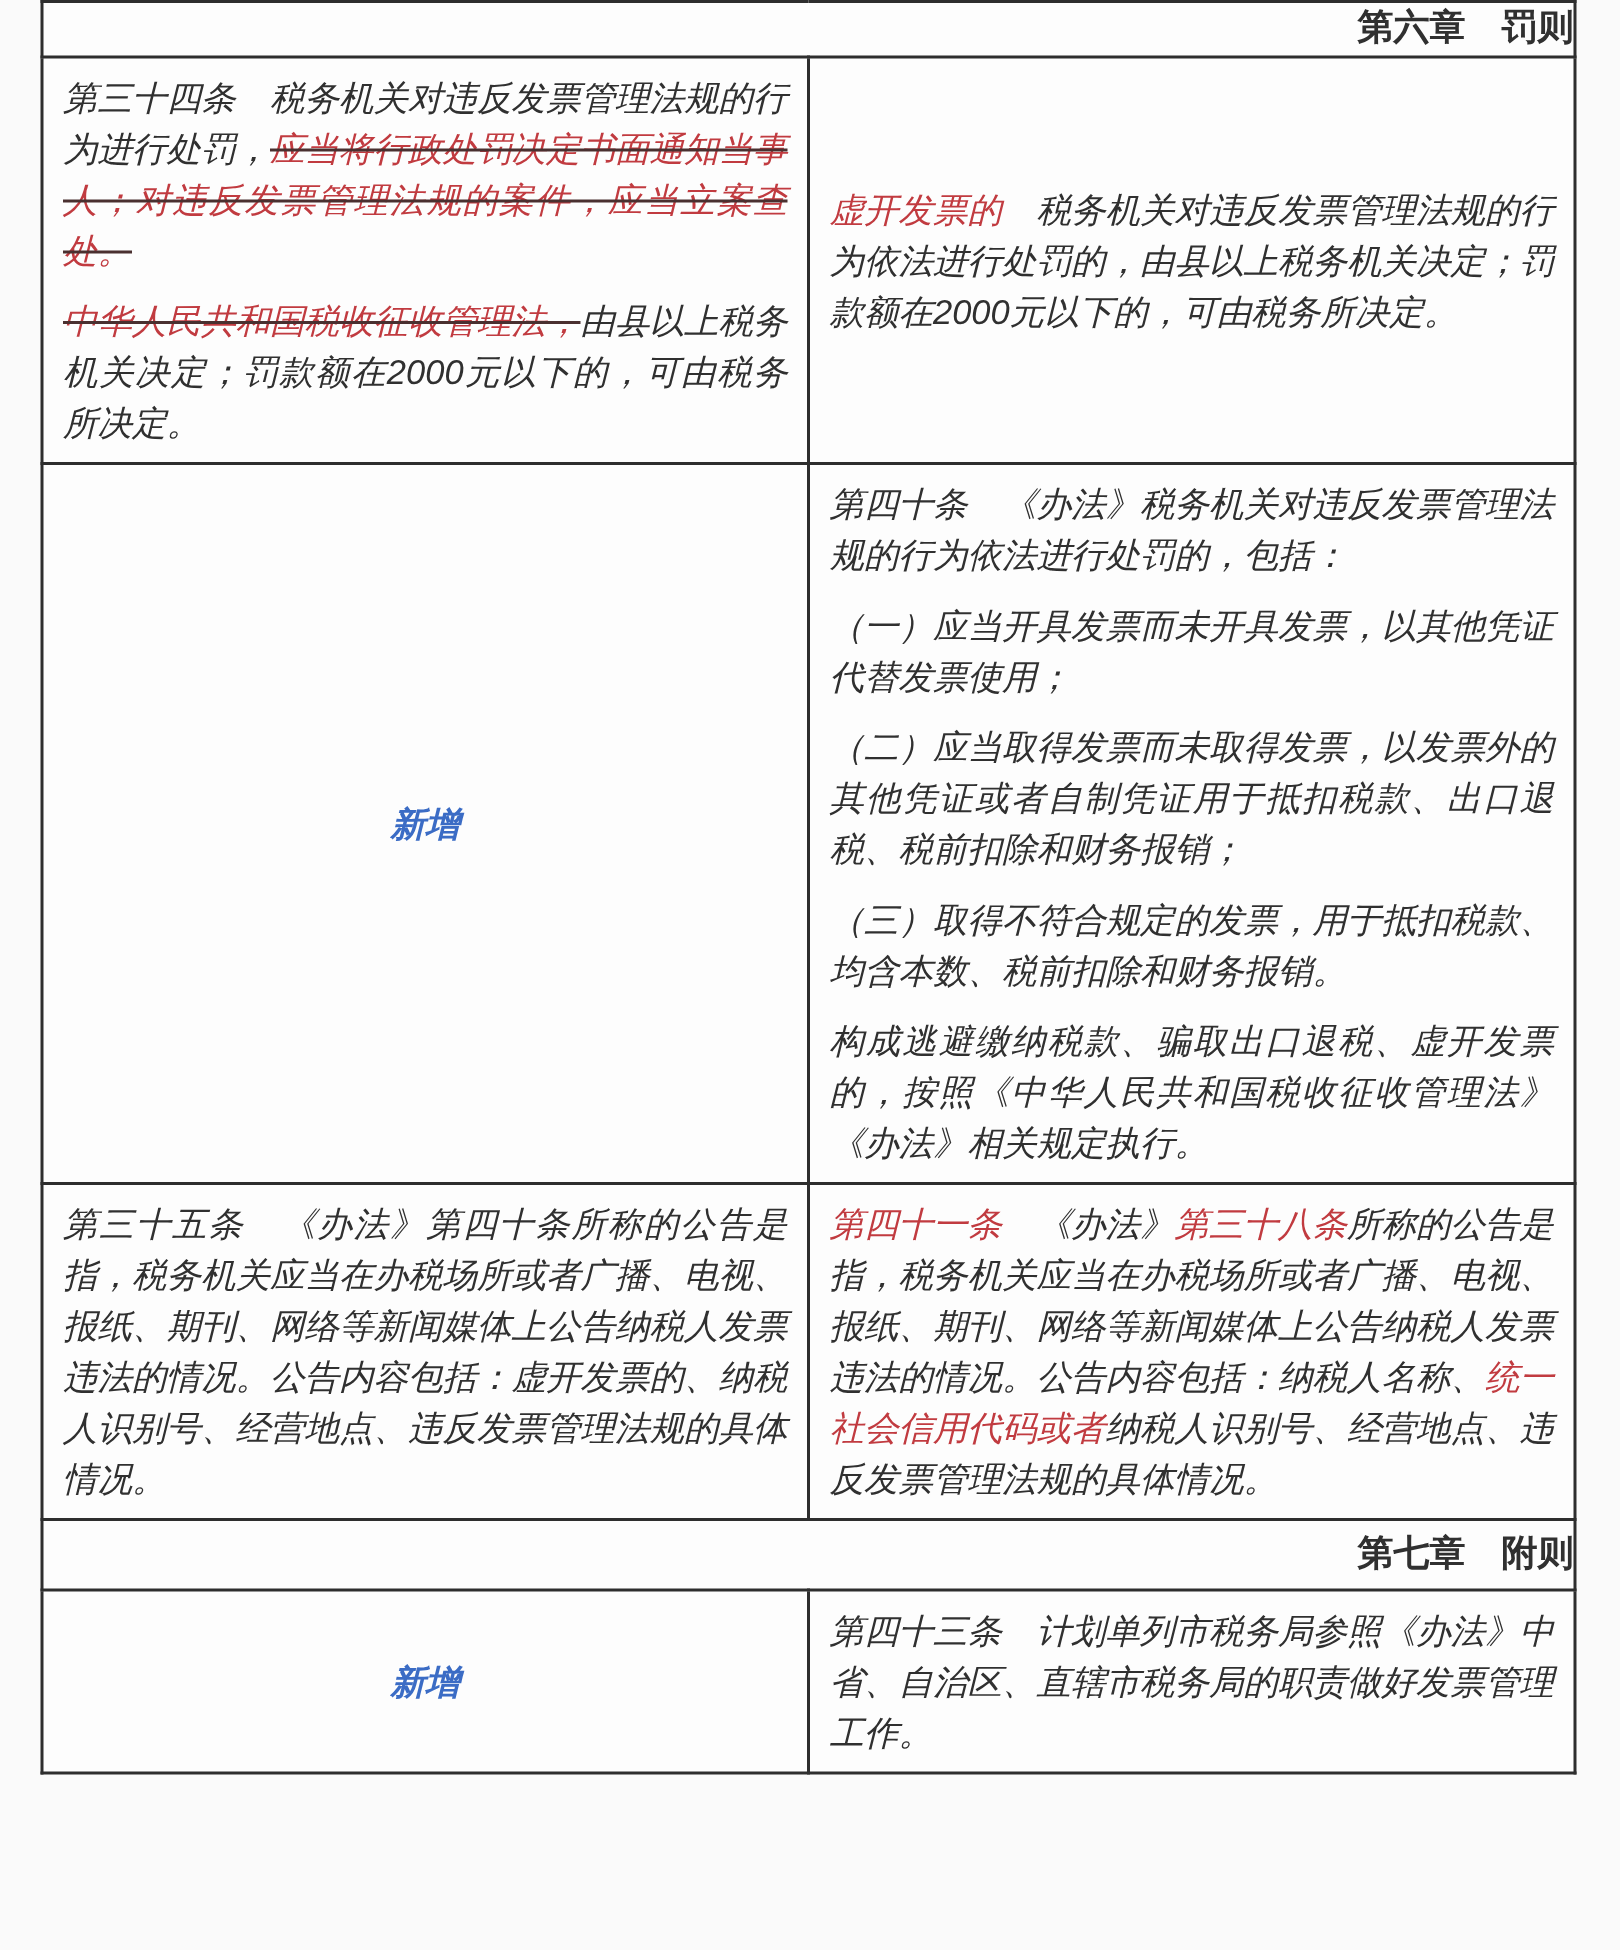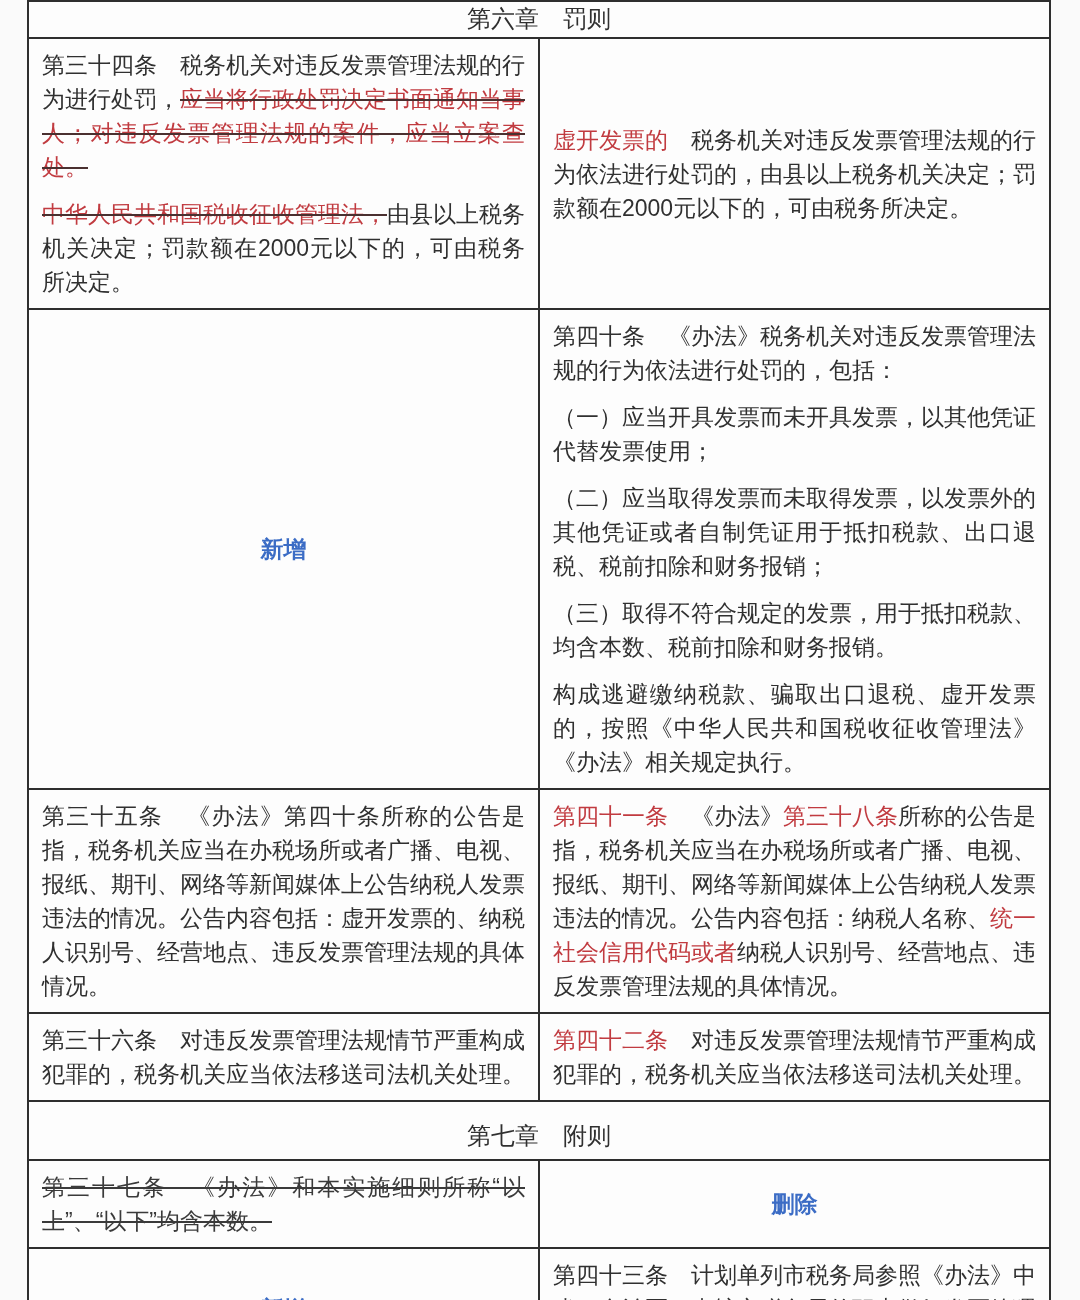--- a/index.html
+++ b/index.html
@@ -29,28 +29,28 @@
   td{
     border:2px solid var(--border);
     vertical-align:middle;
     padding:9px 13px;
     font-size:23px;
     line-height:34px;
     text-align:justify;
     word-break:break-all;
   }
   td.section-header{
-    font-weight:normal;
-    text-align:center;
+    font-weight:bold;
+    text-align:right;
     font-size:24px;
     line-height:28px;
     padding:3px 0 4px;
   }
-  tr[data-name="chapter-7-header"] td.section-header{padding:20px 0 9px;margin-top:27px;}
-  td p{margin:0 0 13px;}
+  tr[data-name="chapter-7-header"] td.section-header{padding:8px 0 9px;margin-top:27px;}
+  td p{margin:0 0 13px;font-style:italic;}
   td p:last-child{margin-bottom:0;}
   td.tag-cell{text-align:center;}
   .run-n{color:var(--text);}
   .run-r{color:var(--red);}
   .run-rs{
     color:var(--red);
     text-decoration:line-through;
     text-decoration-color:#4a3030;
     text-decoration-thickness:2px;
   }
@@ -97,38 +97,22 @@
           </td>
         </tr>
         <tr data-name="row-article-35-41">
           <td class="cell" data-name="row-article-35-41-left-cell">
             <p data-name="paragraph"><span class="run-n" data-name="text-run">第三十五条　《办法》第四十条所称的公告是指，税务机关应当在办税场所或者广播、电视、报纸、期刊、网络等新闻媒体上公告纳税人发票违法的情况。公告内容包括：虚开发票的、纳税人识别号、经营地点、违反发票管理法规的具体情况。</span></p>
           </td>
           <td class="cell" data-name="row-article-35-41-right-cell">
             <p data-name="paragraph"><span class="run-r" data-name="changed-text-run">第四十一条</span><span class="run-n" data-name="text-run">　《办法》</span><span class="run-r" data-name="changed-text-run">第三十八条</span><span class="run-n" data-name="text-run">所称的公告是指，税务机关应当在办税场所或者广播、电视、报纸、期刊、网络等新闻媒体上公告纳税人发票违法的情况。公告内容包括：纳税人名称、</span><span class="run-r" data-name="changed-text-run">统一社会信用代码或者</span><span class="run-n" data-name="text-run">纳税人识别号、经营地点、违反发票管理法规的具体情况。</span></p>
           </td>
         </tr>
-        <tr data-name="row-article-36-42">
-          <td class="cell" data-name="row-article-36-42-left-cell">
-            <p data-name="paragraph"><span class="run-n" data-name="text-run">第三十六条　对违反发票管理法规情节严重构成犯罪的，税务机关应当依法移送司法机关处理。</span></p>
-          </td>
-          <td class="cell" data-name="row-article-36-42-right-cell">
-            <p data-name="paragraph"><span class="run-r" data-name="changed-text-run">第四十二条</span><span class="run-n" data-name="text-run">　对违反发票管理法规情节严重构成犯罪的，税务机关应当依法移送司法机关处理。</span></p>
-          </td>
-        </tr>
         <tr data-name="chapter-7-header">
           <td colspan="2" class="section-header" data-name="chapter-7-header-title">第七章　附则</td>
-        </tr>
-        <tr data-name="row-article-37-deleted">
-          <td class="cell" data-name="row-article-37-deleted-left-cell">
-            <p data-name="paragraph"><span class="run-s" data-name="deleted-text-run">第三十七条　《办法》和本实施细则所称“以上”、“以下”均含本数。</span></p>
-          </td>
-          <td class="cell tag-cell" data-name="row-article-37-deleted-right-cell">
-            <p data-name="paragraph"><span class="run-b" data-name="change-tag">删除</span></p>
-          </td>
         </tr>
         <tr data-name="row-new-article-43">
           <td class="cell tag-cell" data-name="row-new-article-43-left-cell">
             <p data-name="paragraph"><span class="run-b" data-name="change-tag">新增</span></p>
           </td>
           <td class="cell" data-name="row-new-article-43-right-cell">
             <p data-name="paragraph"><span class="run-n" data-name="text-run">第四十三条　计划单列市税务局参照《办法》中省、自治区、直辖市税务局的职责做好发票管理工作。</span></p>
           </td>
         </tr>
       </tbody>

